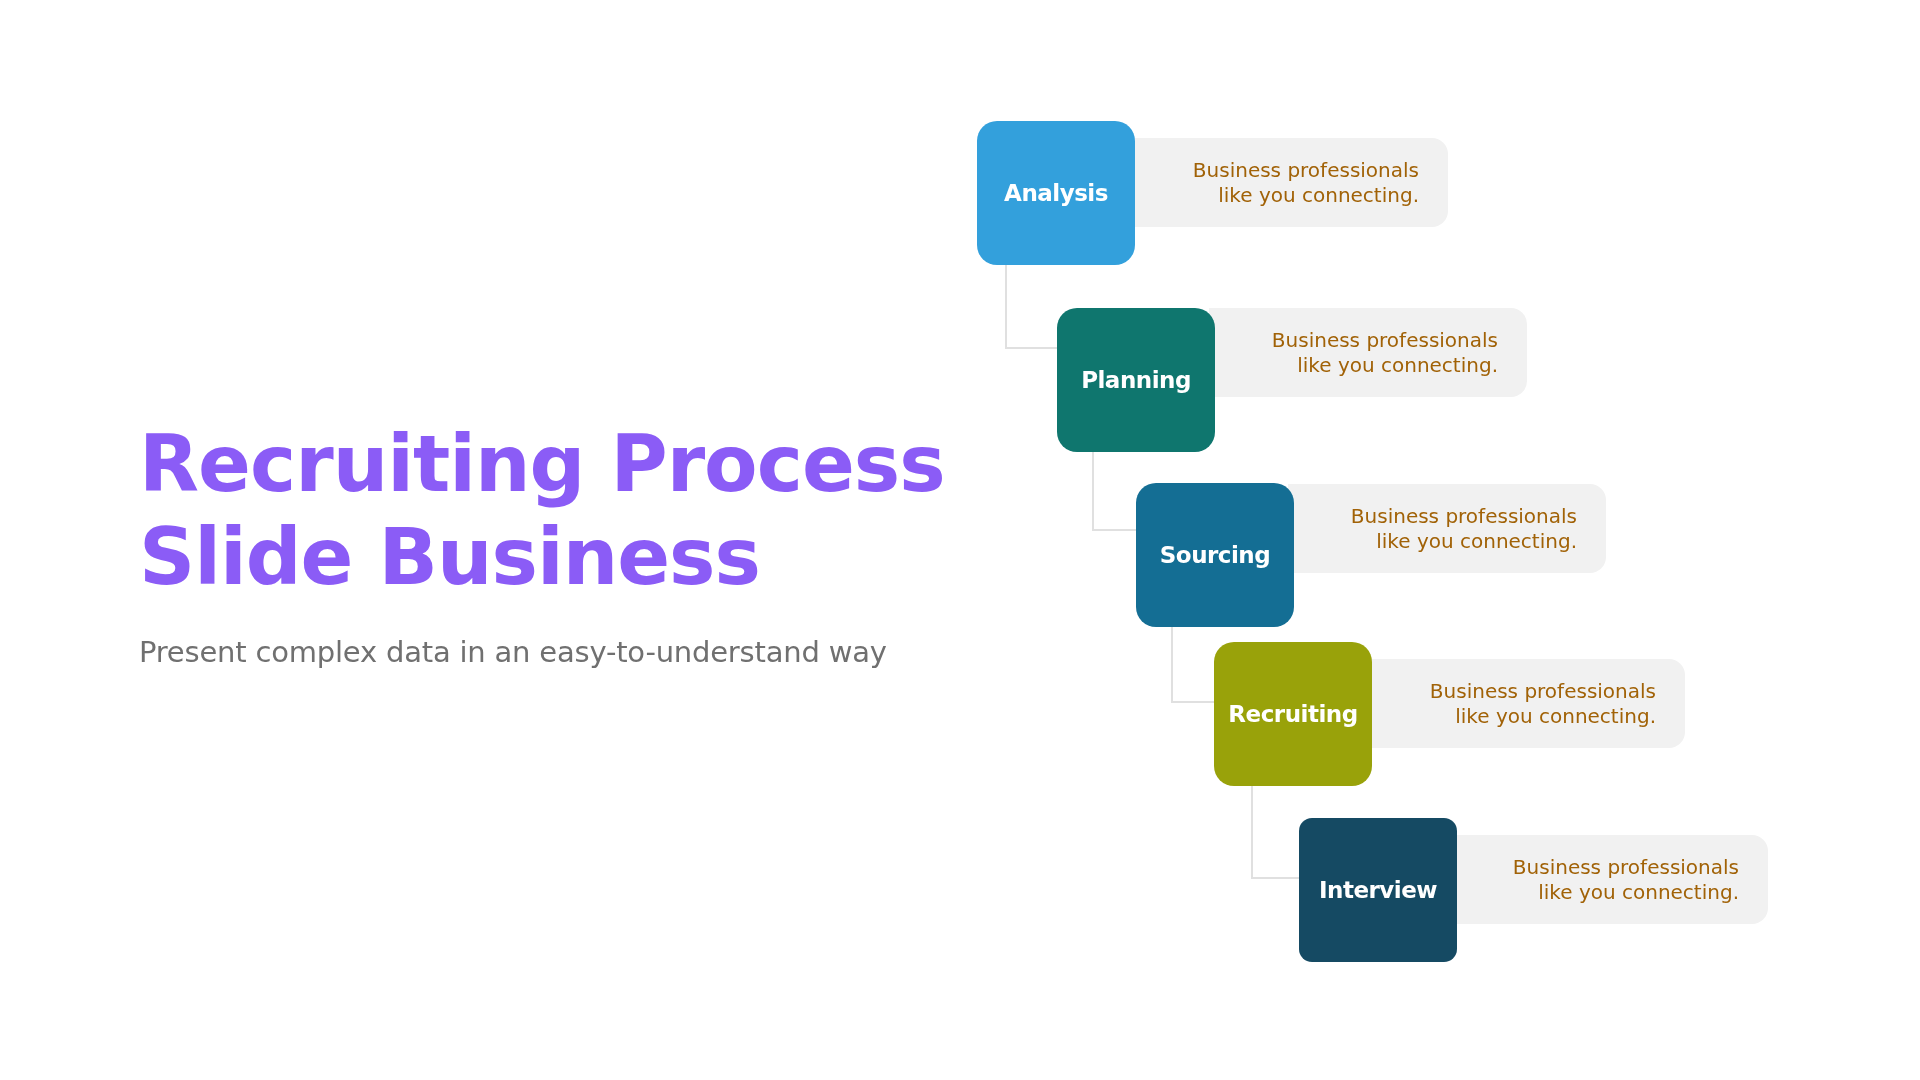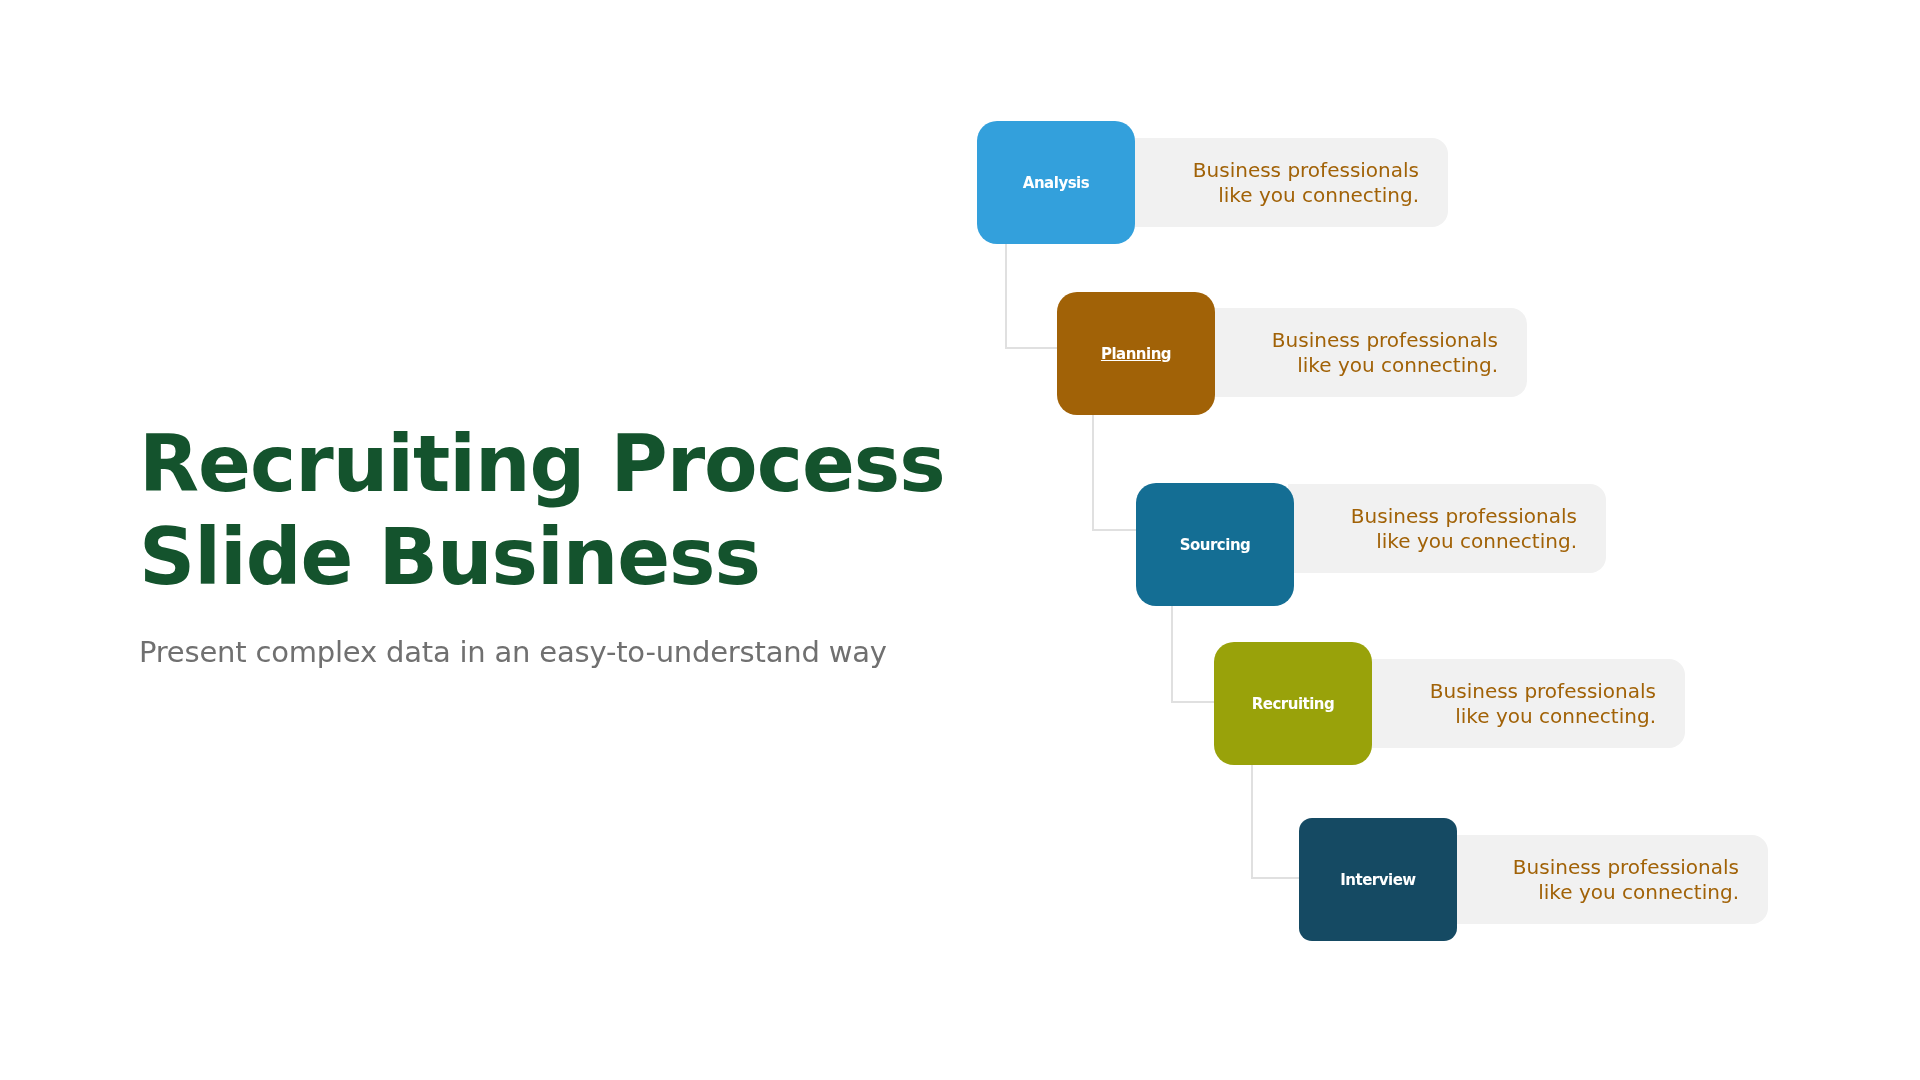--- a/index.html
+++ b/index.html
@@ -24,21 +24,21 @@
     .title {
       position: absolute;
       left: 139px;
       top: 418px;
       margin: 0;
       font-family: "DejaVu Sans", sans-serif;
       font-weight: bold;
       font-size: 78px;
       line-height: 93px;
       letter-spacing: -1px;
-      color: #14532d;
+      color: #8b5cf6;
       white-space: nowrap;
     }
     .title span { display: block; }
     .subtitle {
       position: absolute;
       left: 139px;
       top: 636px;
       margin: 0;
       font-family: "DejaVu Sans", sans-serif;
       font-size: 29px;
@@ -66,29 +66,29 @@
       font-family: "DejaVu Sans", sans-serif;
       font-size: 20px;
       line-height: 25px;
       color: #a16207;
       text-align: right;
       width: 250px;
     }
     .stage {
       position: absolute;
       width: 158px;
-      height: 123px;
+      height: 144px;
       border-radius: 20px;
       display: flex;
       align-items: center;
       justify-content: center;
       color: #ffffff;
       font-family: "DejaVu Sans", sans-serif;
       font-weight: bold;
-      font-size: 15px;
+      font-size: 23px;
       letter-spacing: -0.5px;
       box-sizing: border-box;
     }
   </style>
 </head>
 <body>
 
 <div class="slide">
 
   <h1 class="title">
@@ -119,21 +119,21 @@
   <div class="stage" style="left:977px; top:121px; background:#33a0dc;">
     <span>Analysis</span>
   </div>
 
   <div class="desc" style="left:1209px; top:308px; width:318px;">
     <div class="desc-text">
       <div>Business professionals</div>
       <div>like you connecting.</div>
     </div>
   </div>
-  <div class="stage" style="left:1057px; top:292px; background:#a16207;text-decoration:underline;">
+  <div class="stage" style="left:1057px; top:308px; background:#0f766e;">
     <span>Planning</span>
   </div>
 
   <div class="desc" style="left:1288px; top:484px; width:318px;">
     <div class="desc-text">
       <div>Business professionals</div>
       <div>like you connecting.</div>
     </div>
   </div>
   <div class="stage" style="left:1136px; top:483px; background:#146e94;">

